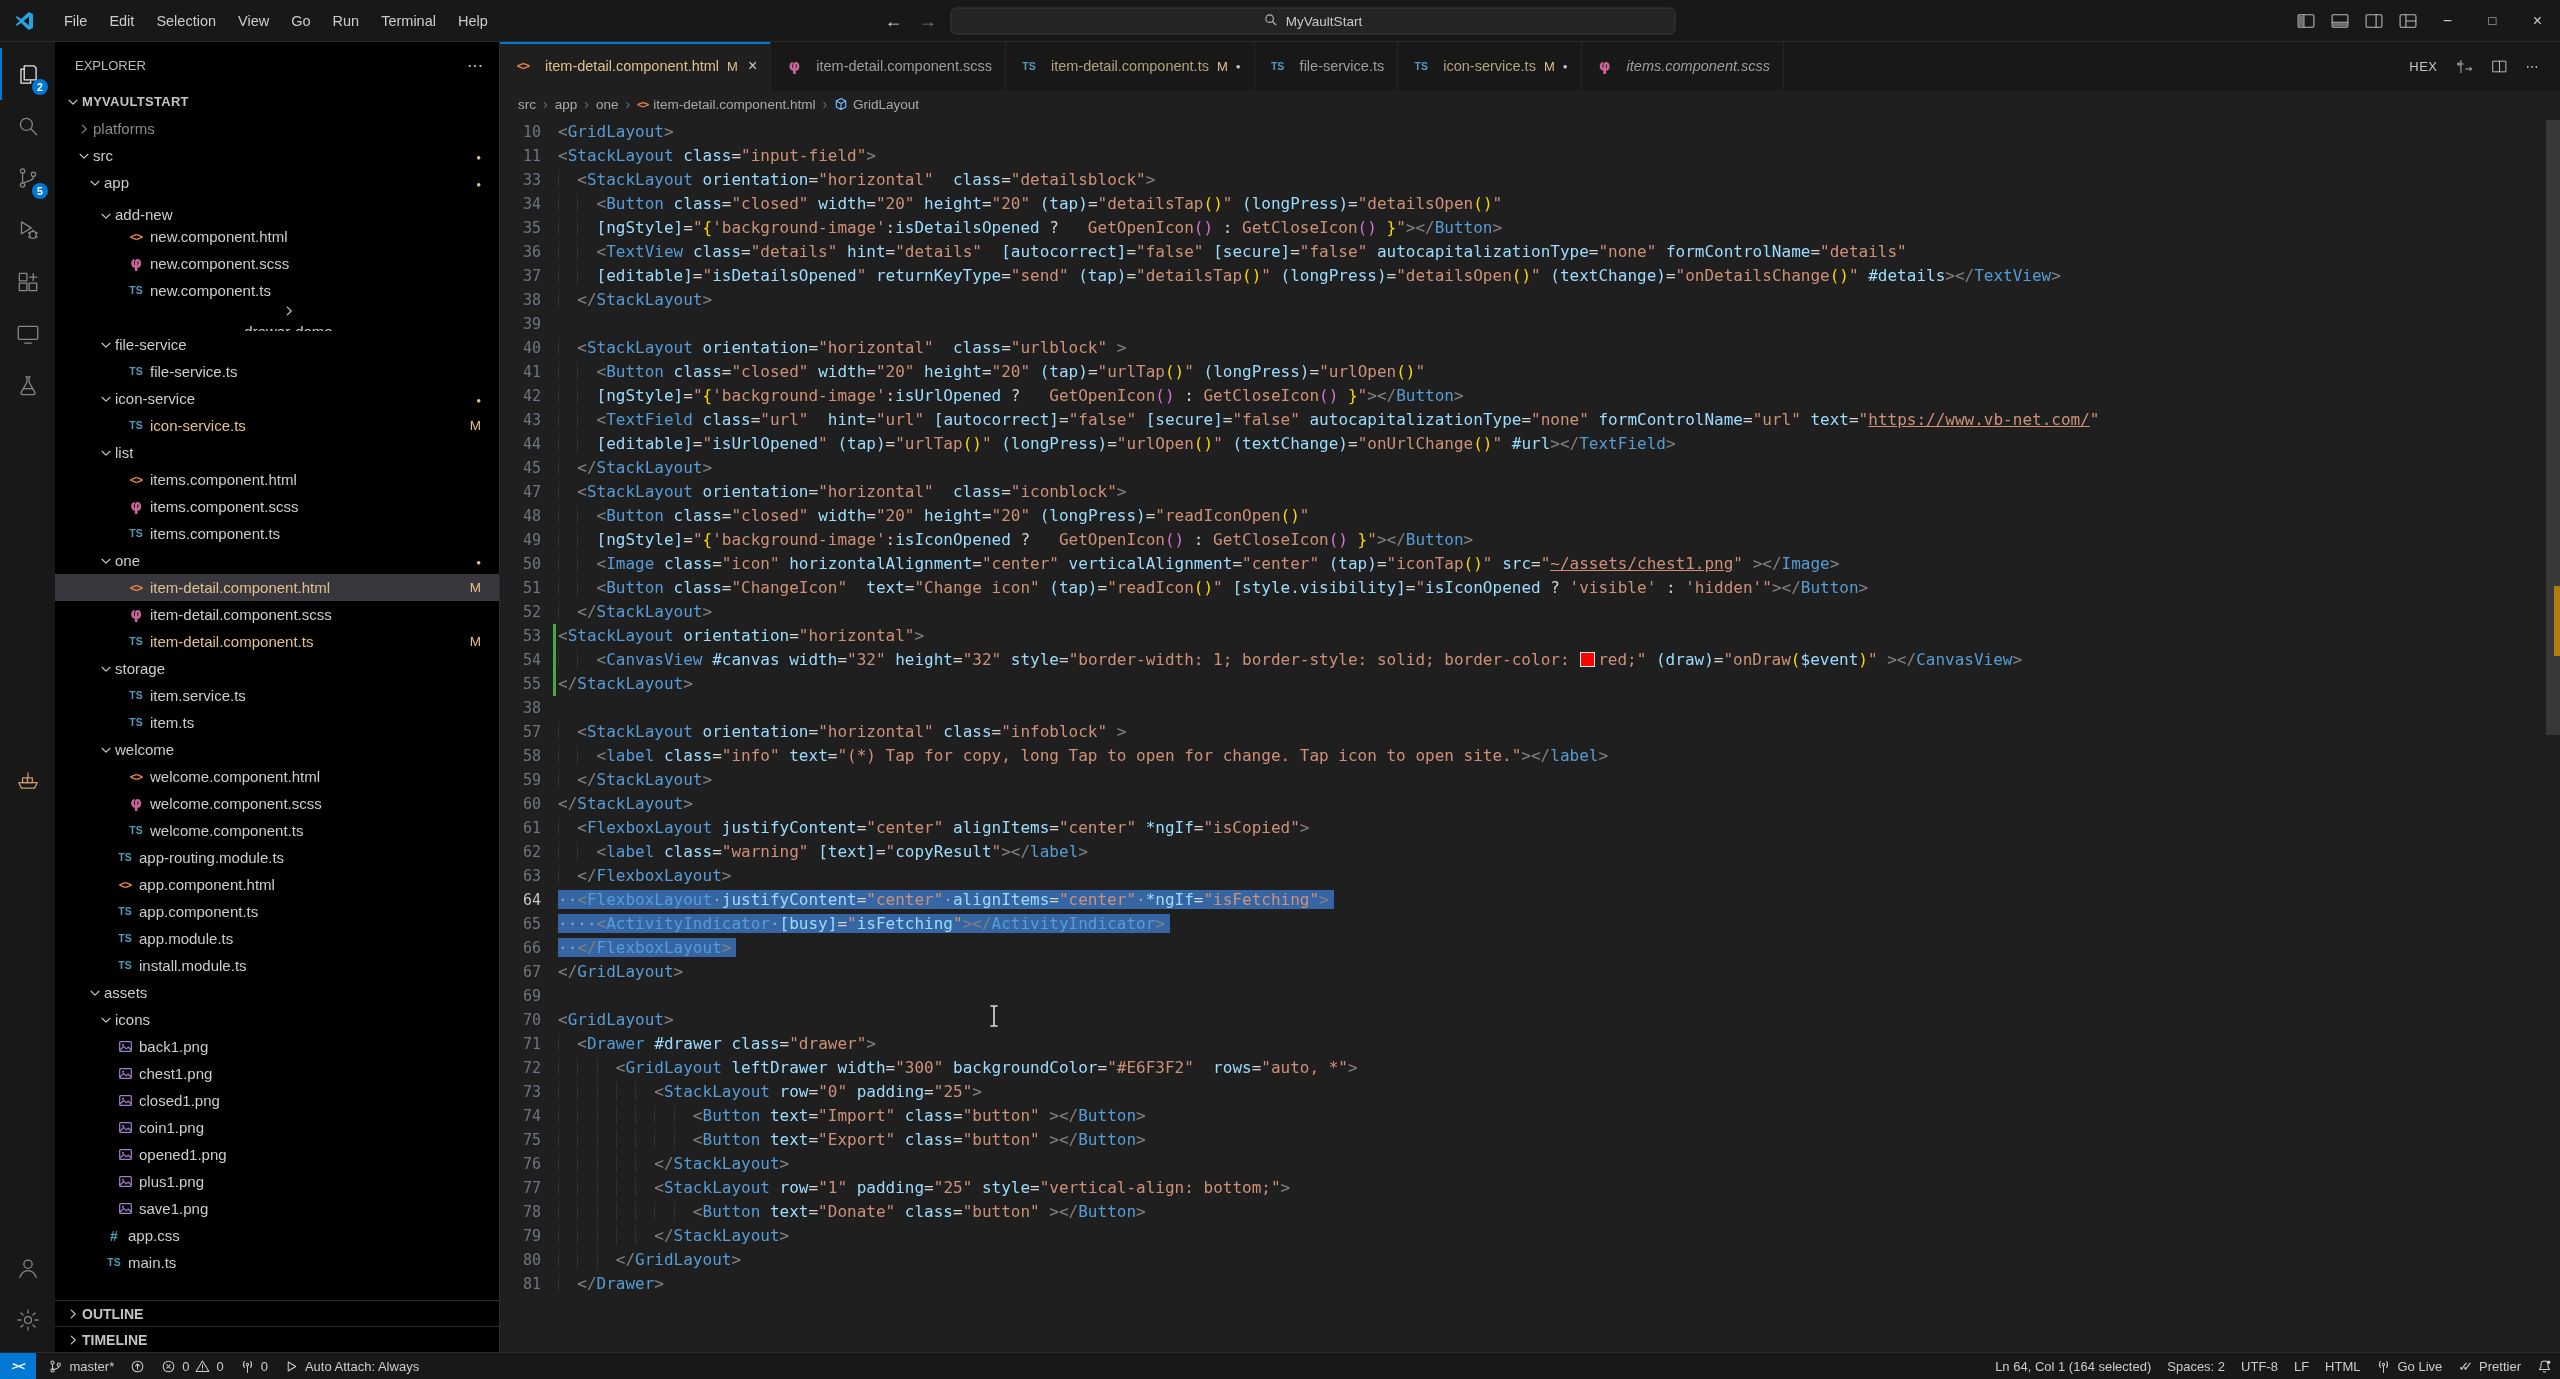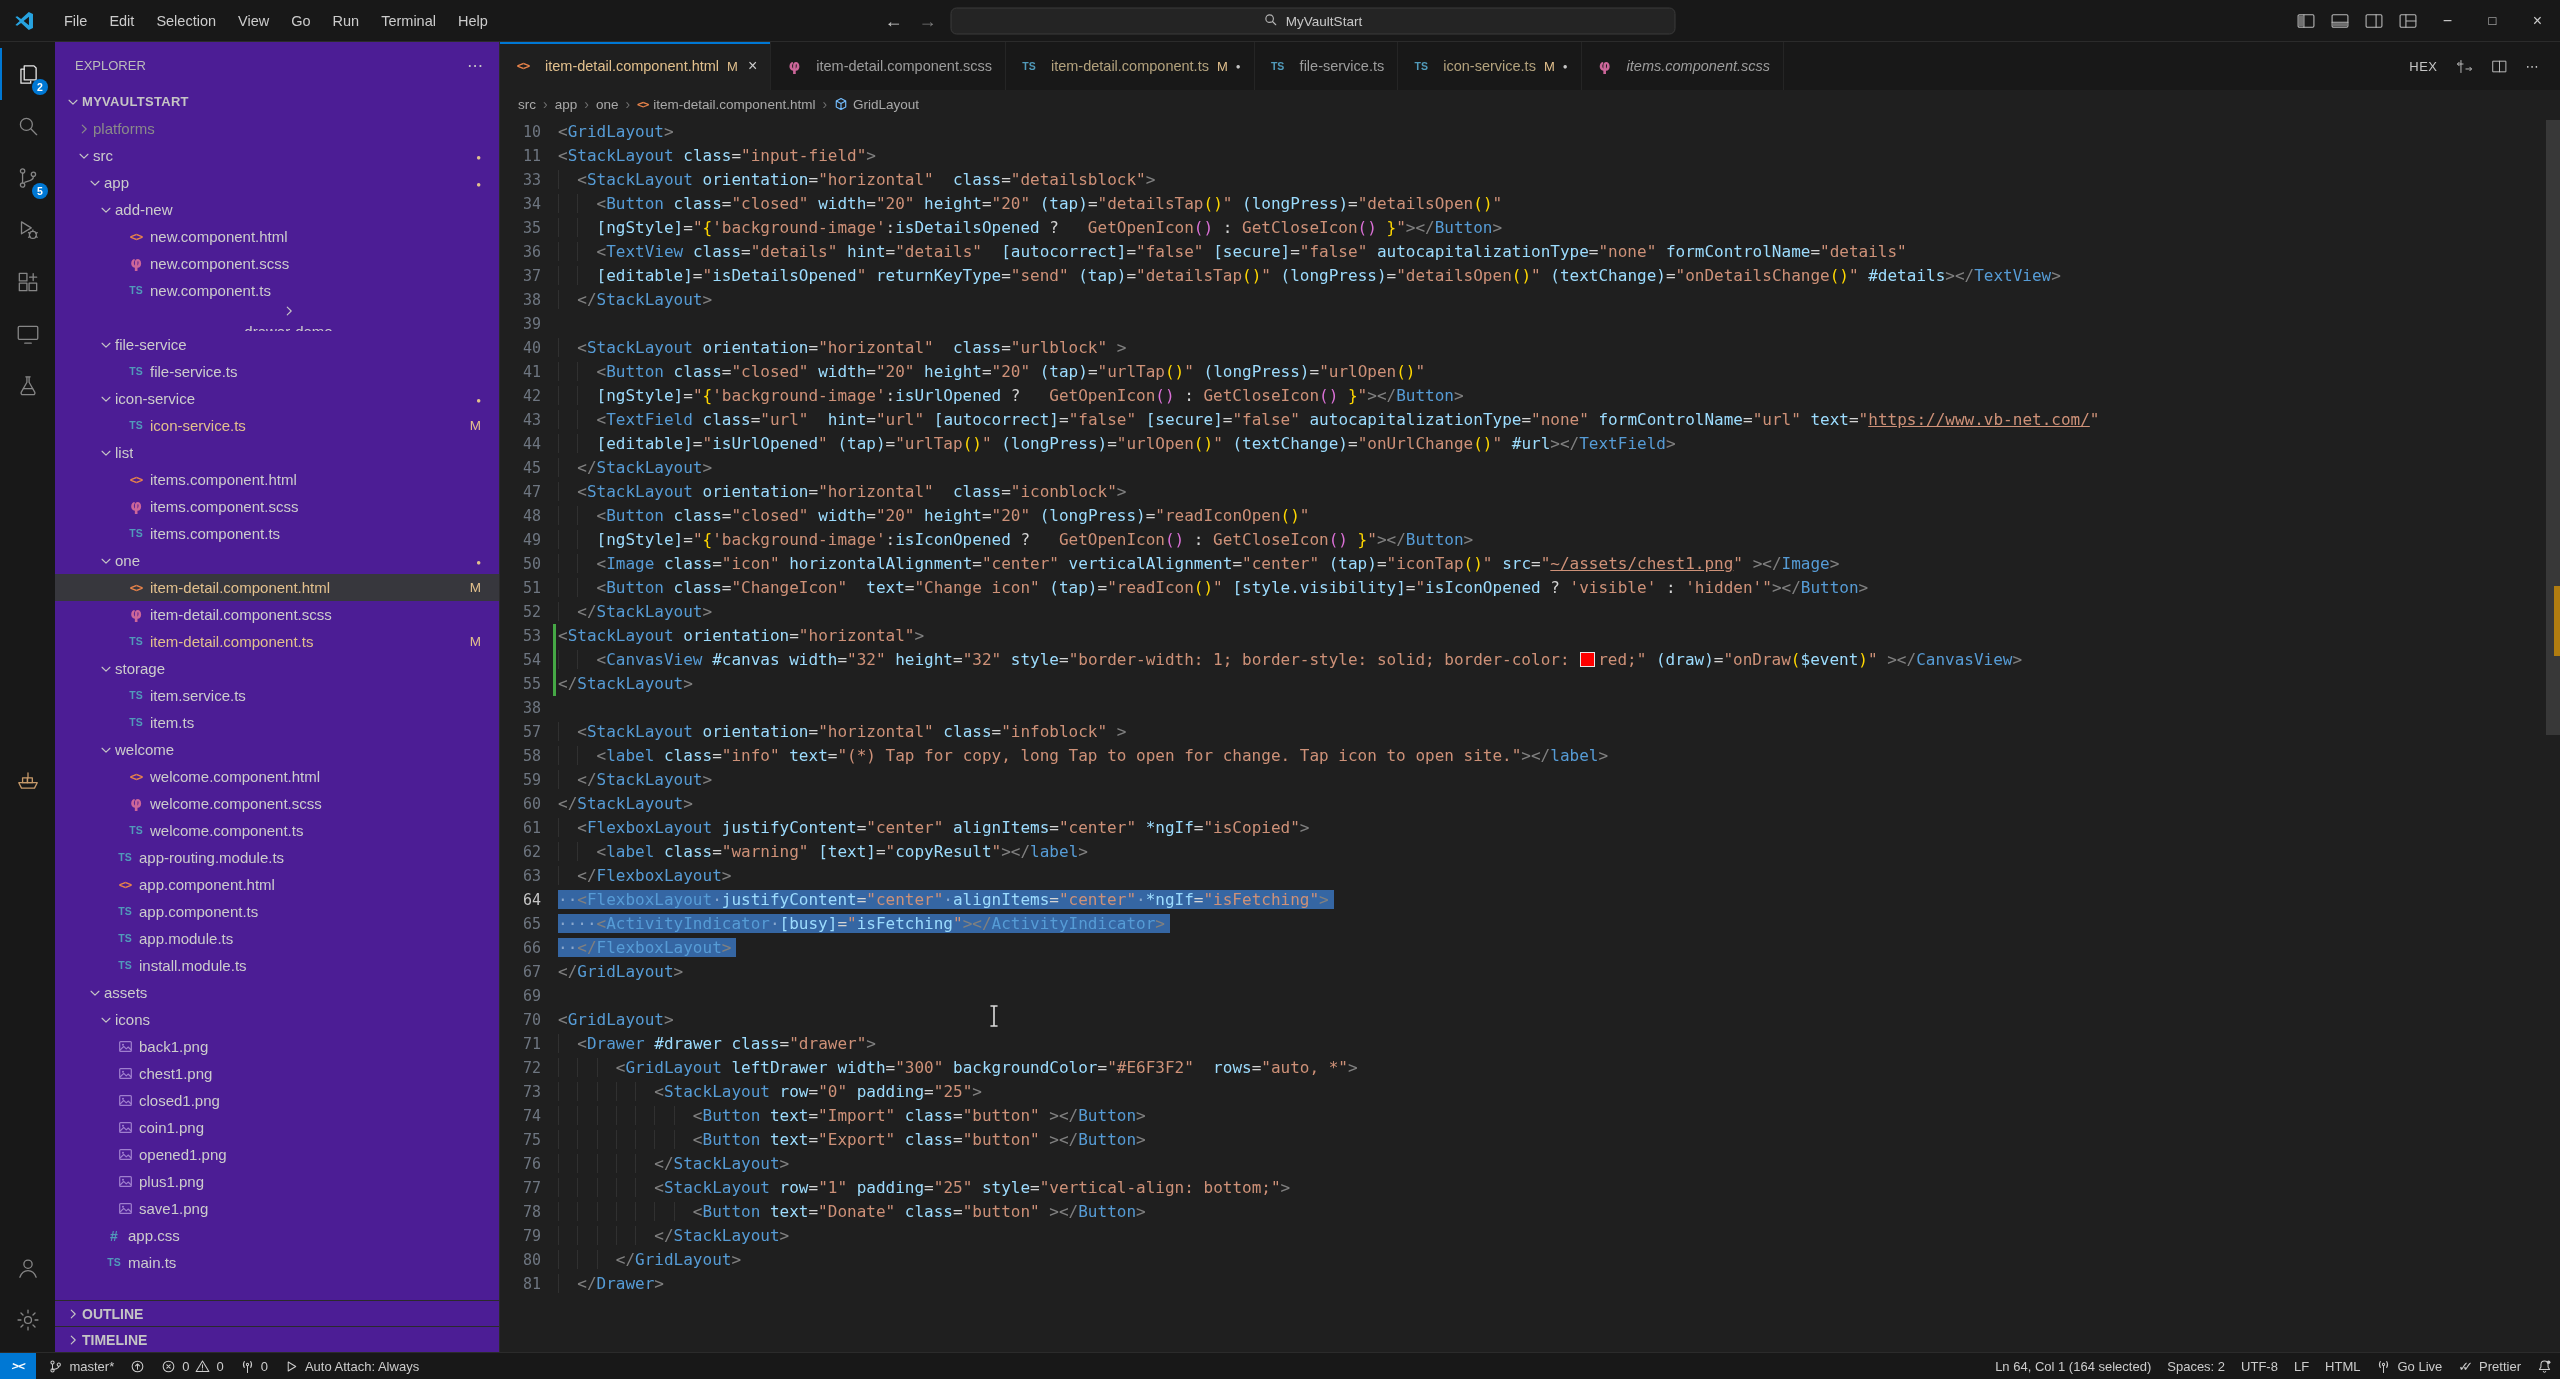--- a/index.html
+++ b/index.html
@@ -33,21 +33,21 @@
   
   .activitybar{width:55px;background:#181818;display:flex;flex-direction:column;padding-top:6px}
   .aitem{height:52px;display:flex;align-items:center;justify-content:center;position:relative;color:#868686;border-left:2px solid transparent;border-right:2px solid transparent}
   .aitem.active{color:#e7e7e7;border-left-color:#0078d4}
   .aitem svg{width:26px;height:26px;stroke-width:1.2}
   .abadge{position:absolute;right:5px;bottom:5px;background:#0078d4;border-radius:9px;min-width:16px;height:16px;font-size:10.5px;color:#fff;display:flex;align-items:center;justify-content:center;padding:0 4px;font-weight:700}
   .aspacer{flex:0 0 342px}
   .abottom{margin-top:auto;padding-bottom:6px}
 
   
-  .sidebar{width:445px;background:#4c1d95;border-right:1px solid #2b2b2b;display:flex;flex-direction:column;min-height:0}
+  .sidebar{width:445px;background:#000000;border-right:1px solid #2b2b2b;display:flex;flex-direction:column;min-height:0}
   .sidebar-header{height:46px;display:flex;align-items:center;padding:0 16px 0 20px;font-size:13px;color:#bbbbbb}
   .sidebar-header .more{margin-left:auto;color:#c5c5c5;font-size:16px}
   .tree{flex:1;overflow:hidden}
   .trow{display:flex;align-items:center;height:27px;font-size:15px;color:#cccccc;padding-right:18px;position:relative;white-space:nowrap}
   .trow.selected{background:#37373d}
   .trow.dim .tlabel,.trow.dim .chev{color:#8a8a8a}
   .trow.mod .tlabel{color:#e2c08d}
   .trow.root .tlabel{font-weight:700;font-size:13px;letter-spacing:.3px;color:#c5c5c5}
   .chev{width:19px;flex:0 0 19px;display:flex;justify-content:center;color:#c5c5c5}
   .chev svg{width:14px;height:14px}
@@ -342,21 +342,21 @@
         </div>
         <div class="trow" style="padding-left: 30px;">
           <span class="chev">
             <svg viewBox="0 0 16 16">
               <path d="M3.5 6l4.5 4.5L12.5 6"></path>
             </svg>
           </span>
           <span class="tlabel">app</span>
           <span class="tbadge"><span class="g-dot">●</span></span>
         </div>
-        <div class="trow" style="padding-left: 41px;">
+        <div class="trow" style="padding-left: 41px; align-items: flex-end;">
           <span class="chev">
             <svg viewBox="0 0 16 16">
               <path d="M3.5 6l4.5 4.5L12.5 6"></path>
             </svg>
           </span>
           <span class="tlabel">add-new</span>
         </div>
         <div class="trow" style="padding-left: 52px;">
           <span class="chev"></span>
           <span class="ticon">

